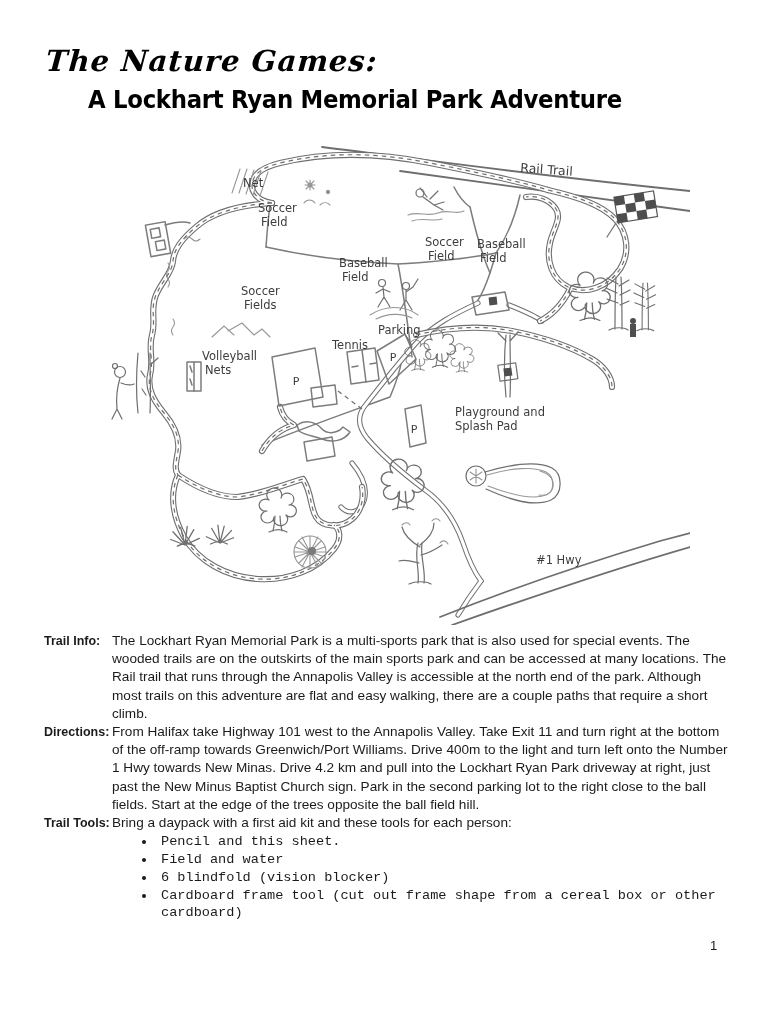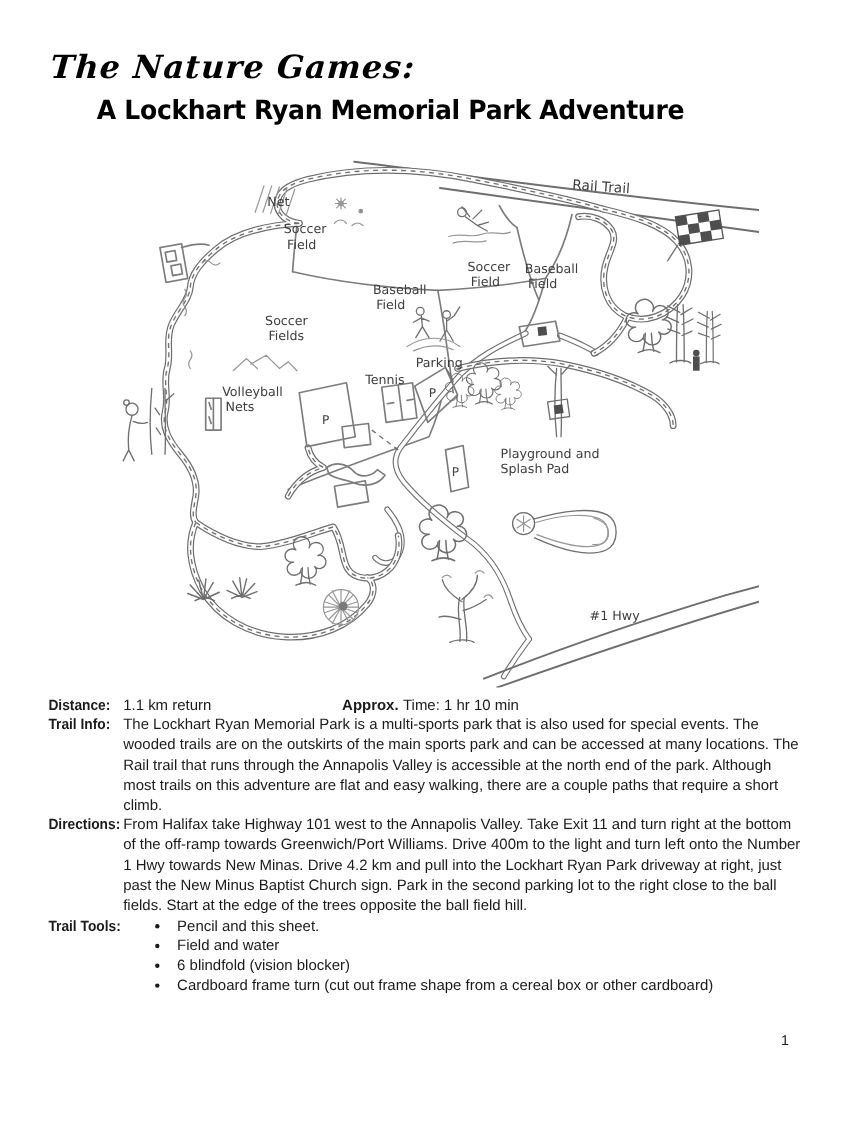--- a/index.html
+++ b/index.html
@@ -33,21 +33,21 @@
   .lblb { font-size:12.5px; }
   .lblp { font-size:11px; }
 
   .info { position:absolute; left:44px; top:632px; width:690px;
           font-size:13.6px; line-height:18.2px; color:#1b1b1b; }
   .row { position:relative; padding-left:68px; }
   .row .lab { position:absolute; left:0; top:0; font-weight:bold; white-space:nowrap;
               transform:scaleX(0.92); transform-origin:left; }
   .dist-val { display:inline-block; width:199px; }
   .approx-val { margin-left:4px; }
-  ul.tools { margin:1px 0 0 0; padding:0 0 0 44px; list-style:disc; }
+  ul.tools { margin:1px 0 0 0; padding:0 0 0 44px; list-style:disc;font-family:Liberation Mono, monospace; }
   ul.tools li { padding-left:5px; line-height:17.8px; }
 
   .pageno { position:absolute; left:710px; top:938px; font-size:13px; color:#1b1b1b; }
 </style>
 </head>
 <body>
 
 <div class="page">
 
   <h1 class="title-script">The Nature Games:</h1>
@@ -292,41 +292,36 @@
         <text class="lblp" x="314" y="288" text-anchor="middle">P</text>
         <text class="lbl" x="355" y="271">Playground and</text>
         <text class="lbl" x="355" y="285">Splash Pad</text>
         <text class="lbl" x="436" y="419">#1 Hwy</text>
       </g>
     </svg>
   </div>
 
   <div class="info">
     <div class="row">
-      <span class="lab">Distance:</span>
-      <div class="txt">
-        <span class="dist-val">1.1 km return</span><b>Approx.</b><span class="approx-val">Time: 1 hr 10 min</span>
-      </div>
-    </div>
-    <div class="row">
       <span class="lab">Trail Info:</span>
       <div class="txt">The Lockhart Ryan Memorial Park is a multi-sports park that is also used for special events. The wooded trails are on the outskirts of the main sports park and can be accessed at many locations. The Rail trail that runs through the Annapolis Valley is accessible at the north end of the park. Although most trails on this adventure are flat and easy walking, there are a couple paths that require a short climb.</div>
     </div>
     <div class="row">
       <span class="lab">Directions:</span>
       <div class="txt">From Halifax take Highway 101 west to the Annapolis Valley. Take Exit 11 and turn right at the bottom of the off-ramp towards Greenwich/Port Williams. Drive 400m to the light and turn left onto the Number 1 Hwy towards New Minas. Drive 4.2 km and pull into the Lockhart Ryan Park driveway at right, just past the New Minus Baptist Church sign. Park in the second parking lot to the right close to the ball fields. Start at the edge of the trees opposite the ball field hill.</div>
     </div>
     <div class="row">
       <span class="lab">Trail Tools:</span>
       <div class="txt">
+        <span>Bring a daypack with a first aid kit and these tools for each person:</span>
         <ul class="tools">
           <li>Pencil and this sheet.</li>
           <li>Field and water</li>
           <li>6 blindfold (vision blocker)</li>
-          <li>Cardboard frame turn (cut out frame shape from a cereal box or other cardboard)</li>
+          <li>Cardboard frame tool (cut out frame shape from a cereal box or other cardboard)</li>
         </ul>
       </div>
     </div>
   </div>
 
   <div class="pageno">1</div>
 
 </div>
 
 </body></html>

